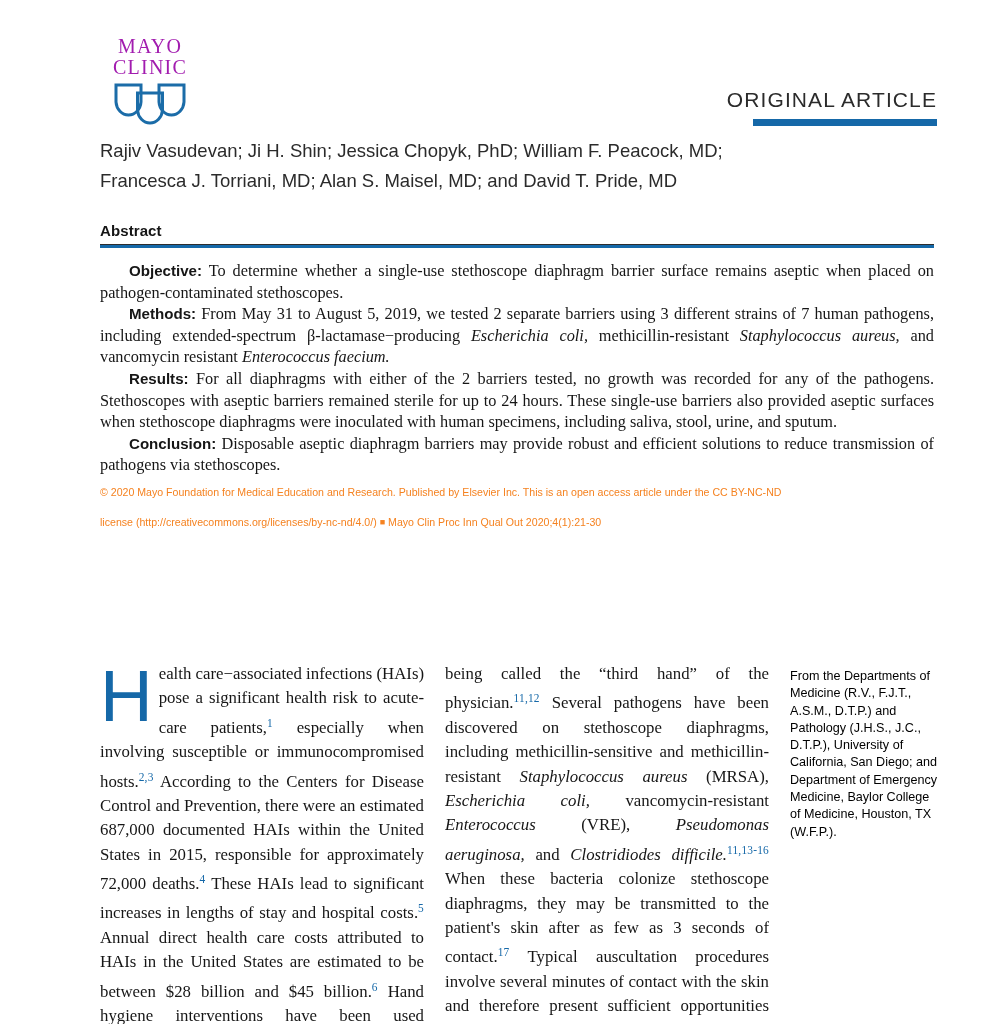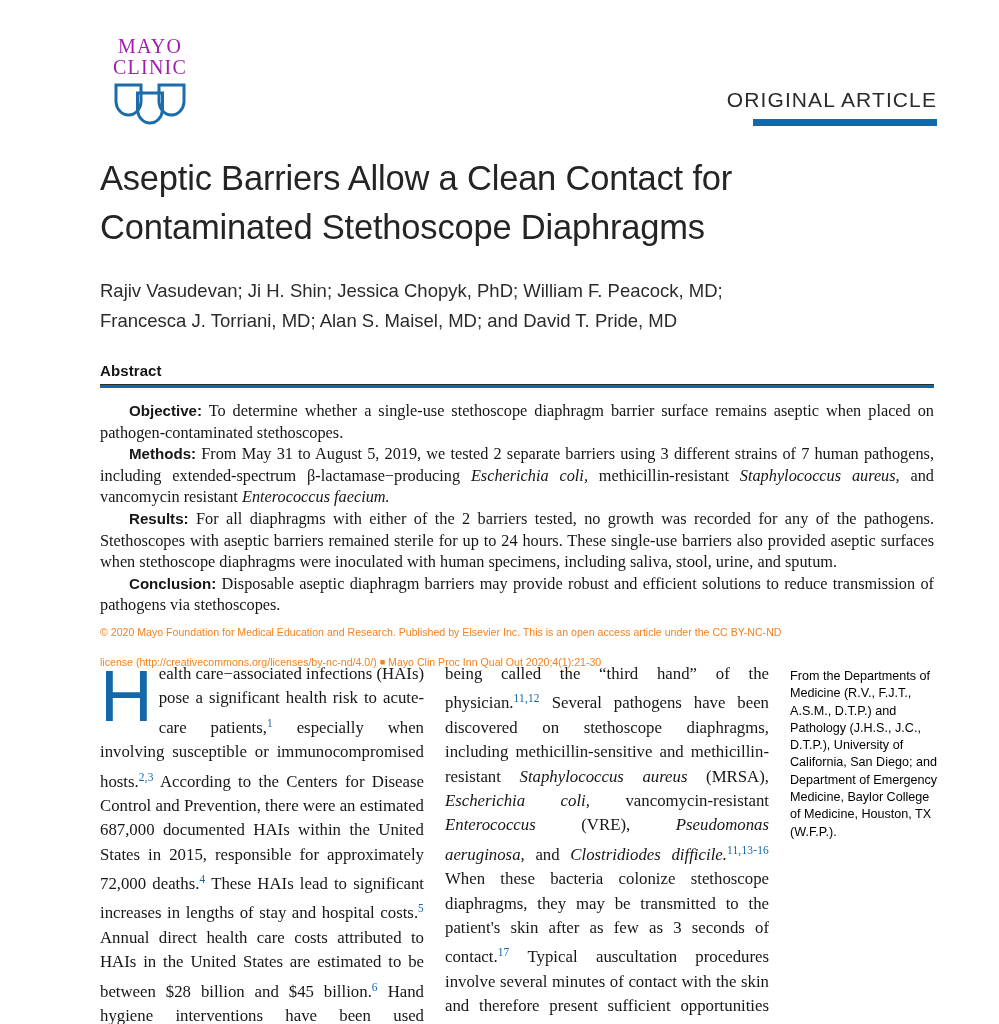--- a/index.html
+++ b/index.html
@@ -221,21 +221,20 @@
         </g>
       </svg>
     </div>
 
     <div class="article-type">
       <div class="article-type-label">ORIGINAL ARTICLE</div>
       <div class="article-type-rule"></div>
     </div>
   </div>
 
-  <h1 class="title">Aseptic Barriers Allow a Clean Contact for Contaminated Stethoscope Diaphragms</h1>
 
   <div class="authors">Rajiv Vasudevan; Ji H. Shin; Jessica Chopyk, PhD; William F. Peacock, MD; Francesca J. Torriani, MD; Alan S. Maisel, MD; and David T. Pride, MD</div>
 
   <div class="abstract">
     <div class="abstract-heading">Abstract</div>
     <div class="abstract-rule-dark"></div>
     <div class="abstract-rule-blue"></div>
 
     <div class="abstract-body">
       <p><span class="ab-label">Objective:</span> <span>To determine whether a single-use stethoscope diaphragm barrier surface remains aseptic when placed on pathogen-contaminated stethoscopes.</span></p>

